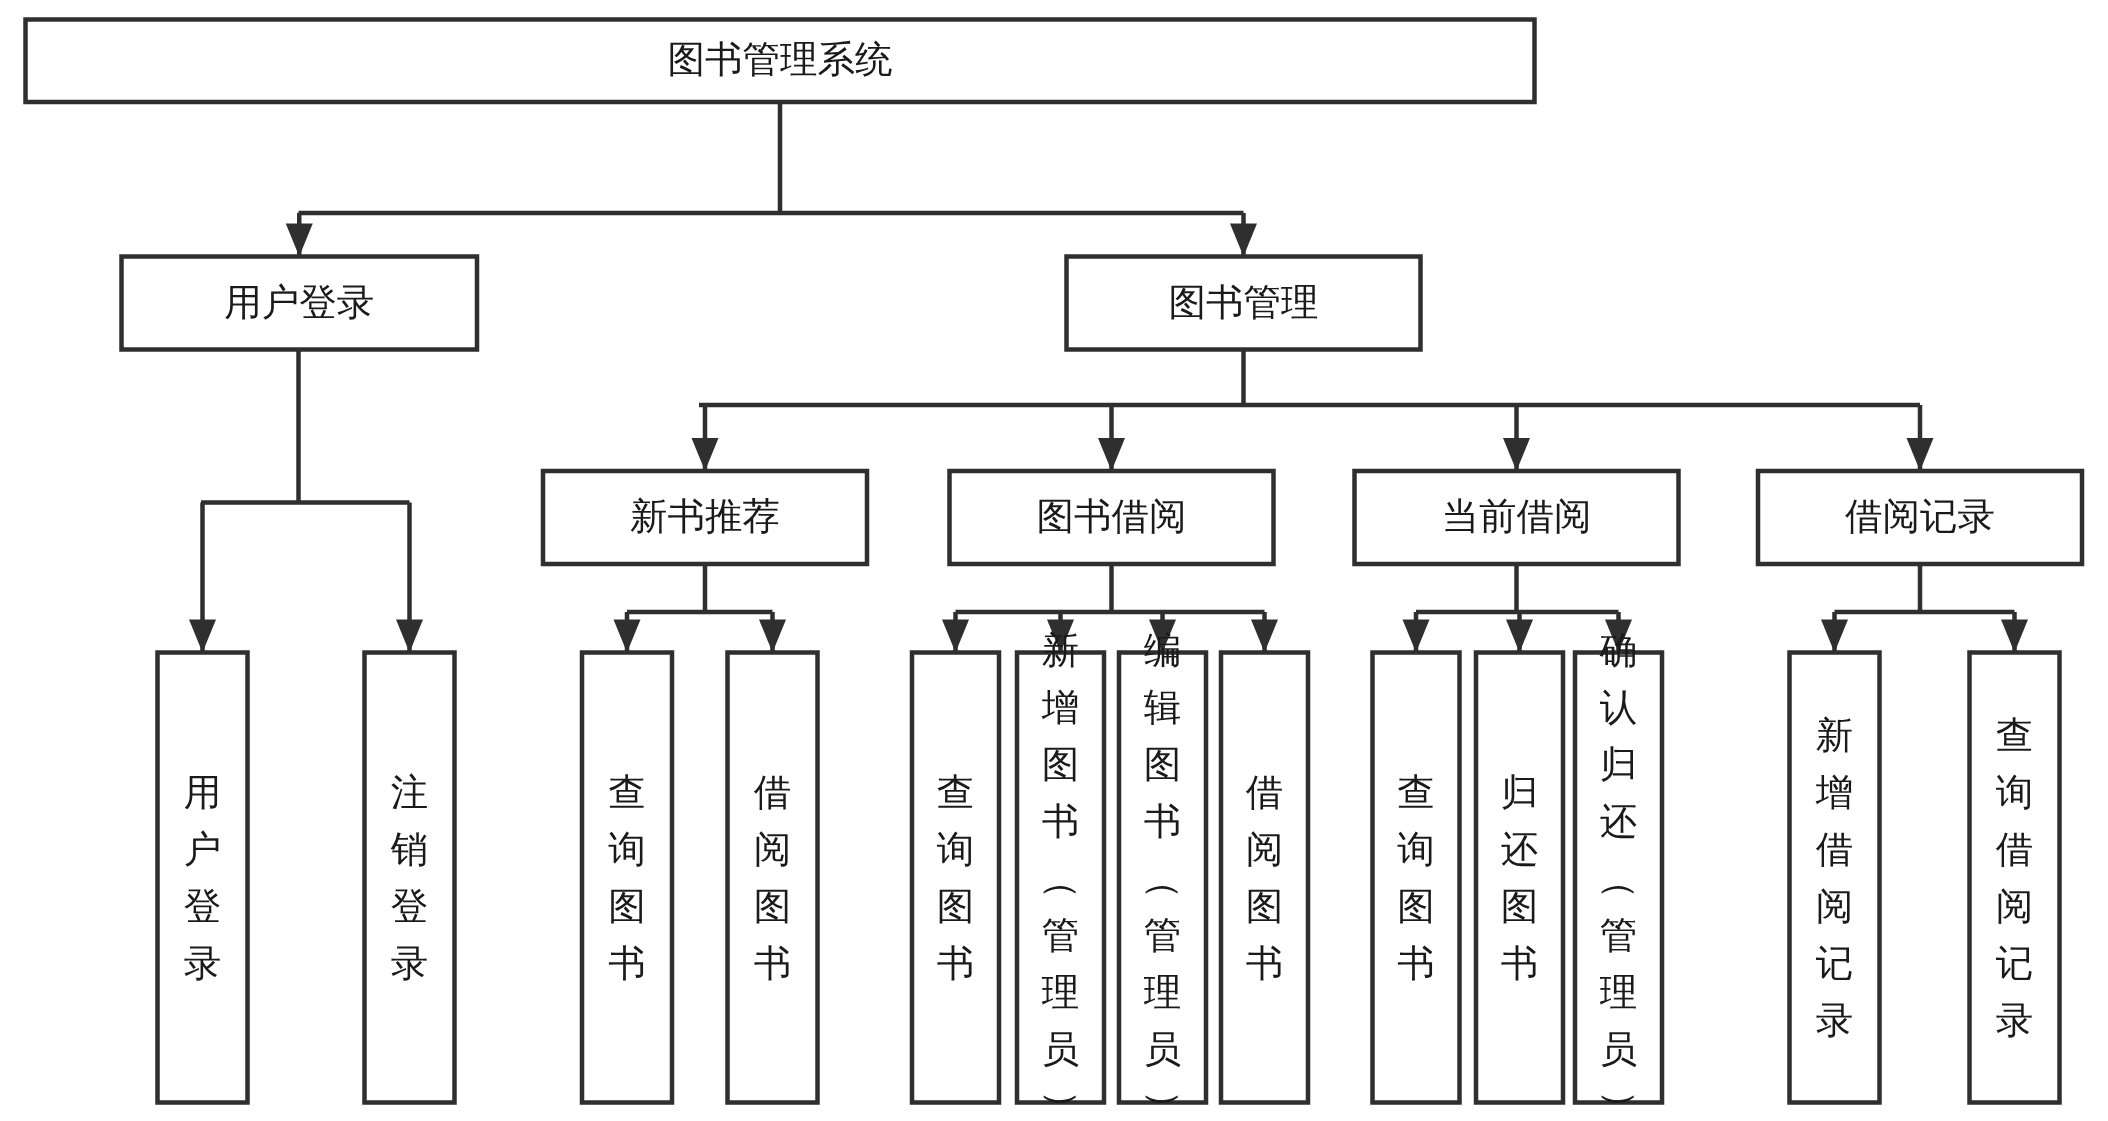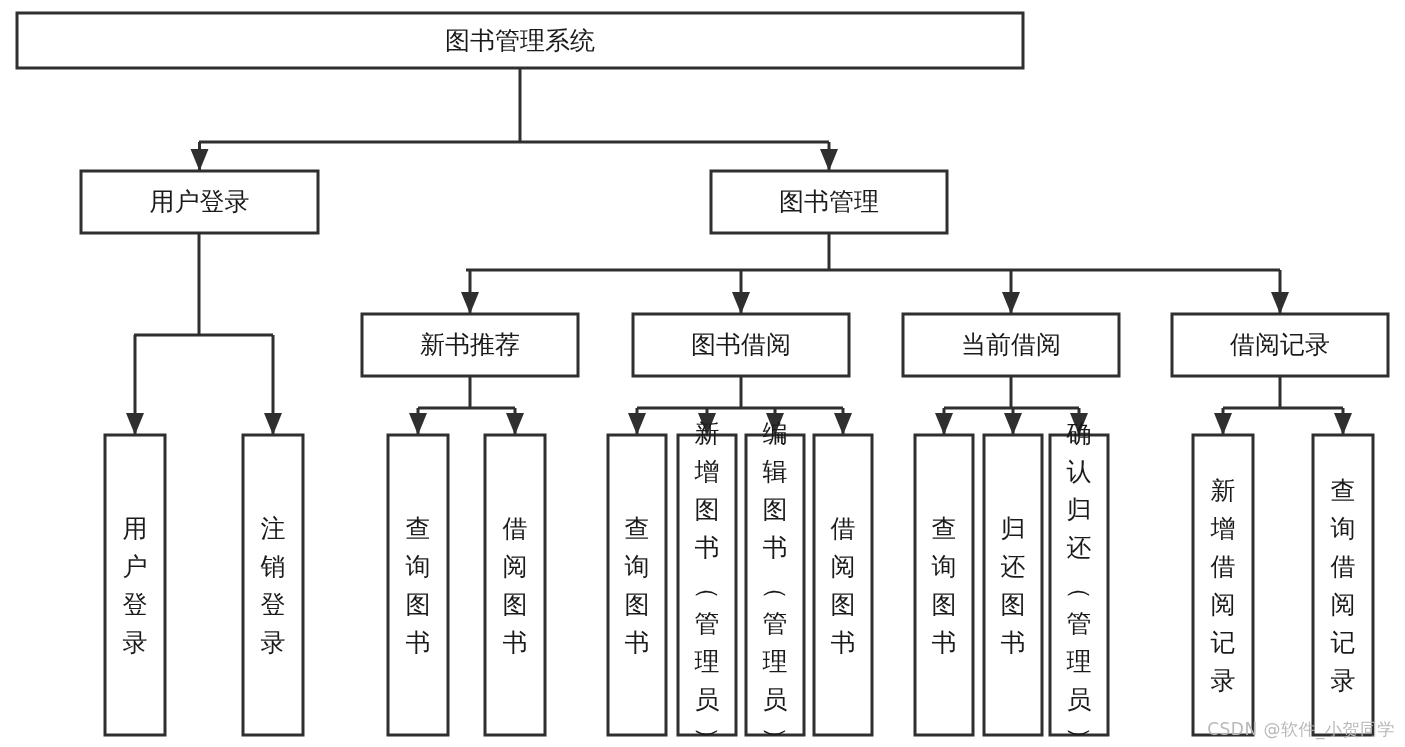--- a/index.html
+++ b/index.html
@@ -272,14 +272,13 @@
           <rect class="node-rect" x="1313" y="435" width="60" height="300"></rect>
           <text class="node-label label-v" x="1343" y="492">查</text>
           <text class="node-label label-v" x="1343" y="530">询</text>
           <text class="node-label label-v" x="1343" y="568">借</text>
           <text class="node-label label-v" x="1343" y="606">阅</text>
           <text class="node-label label-v" x="1343" y="644">记</text>
           <text class="node-label label-v" x="1343" y="682">录</text>
         </g>
       </g>
   </svg>
-  <div class="watermark">CSDN @软件_小贺同学</div>
 </div>
 
 </body></html>

